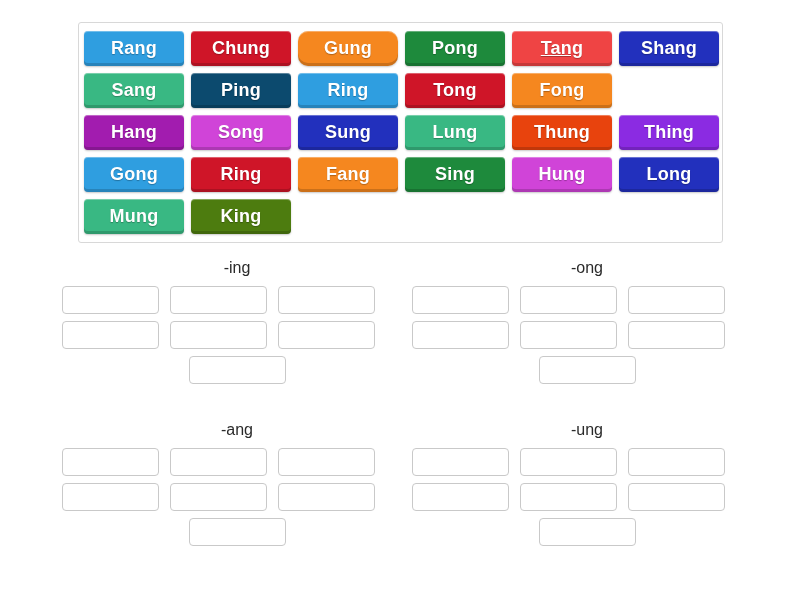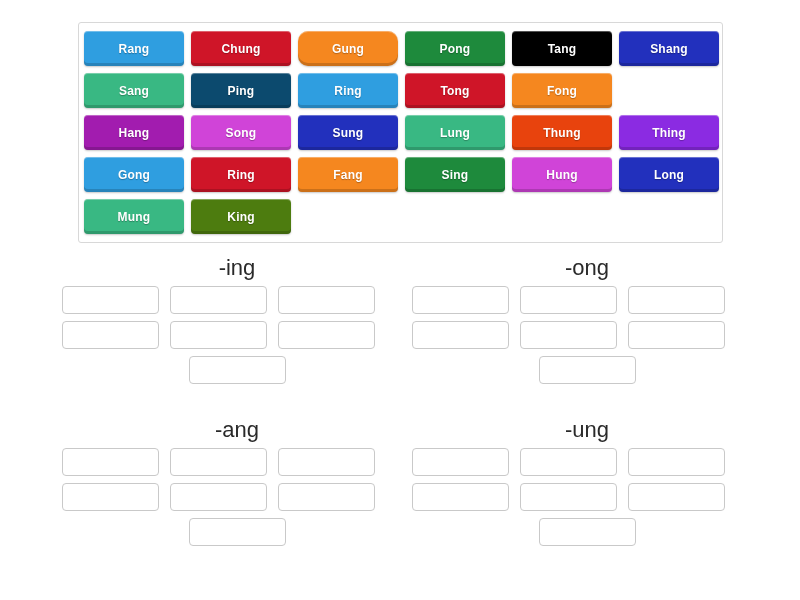--- a/index.html
+++ b/index.html
@@ -34,21 +34,21 @@
     margin-bottom: 7px;
   }
   .tile {
     width: 100px;
     height: 35px;
     border-radius: 4px;
     display: flex;
     align-items: center;
     justify-content: center;
     color: #ffffff;
-    font-size: 12px;
+    font-size: 18px;
     font-weight: bold;
     letter-spacing: .2px;
     box-sizing: border-box;
     cursor: move;
     user-select: none;
     text-shadow: 0 1px 1px rgba(0,0,0,.28);
     box-shadow: inset 0 1px 0 rgba(255,255,255,.32),
                 inset 0 -3px 0 rgba(0,0,0,.17),
                 0 1px 2px rgba(0,0,0,.22);
   }
@@ -58,21 +58,21 @@
     position: absolute;
     width: 350px;
   }
   #cat-ing { left: 62px;  top: 256px; }
   #cat-ong { left: 412px; top: 256px; }
   #cat-ang { left: 62px;  top: 418px; }
   #cat-ung { left: 412px; top: 418px; }
 
   .cat-title {
     text-align: center;
-    font-size: 22px;
+    font-size: 16px;
     color: #2a2a2a;
     height: 24px;
     line-height: 24px;
     margin-bottom: 6px;
   }
   .slot-row {
     display: flex;
     gap: 11px;
     margin-bottom: 7px;
     justify-content: flex-start;
@@ -89,21 +89,21 @@
 </style>
 </head>
 <body>
 
 <div id="word-bank">
     <div class="tile-row">
       <div class="tile" style="background: rgb(47, 158, 224);">Rang</div>
       <div class="tile" style="background: rgb(207, 21, 40);">Chung</div>
       <div class="tile" style="background: rgb(245, 135, 31); border-radius: 10px;">Gung</div>
       <div class="tile" style="background: rgb(30, 138, 60);">Pong</div>
-      <div class="tile" style="background: #000000;">Tang</div>
+      <div class="tile" style="background: #ef4444; text-decoration: underline;">Tang</div>
       <div class="tile" style="background: rgb(34, 48, 189);">Shang</div>
     </div>
     <div class="tile-row">
       <div class="tile" style="background: rgb(57, 184, 131);">Sang</div>
       <div class="tile" style="background: #0c4a6e;">Ping</div>
       <div class="tile" style="background: rgb(47, 158, 224);">Ring</div>
       <div class="tile" style="background: rgb(207, 21, 40);">Tong</div>
       <div class="tile" style="background: rgb(245, 135, 31);">Fong</div>
     </div>
     <div class="tile-row">

